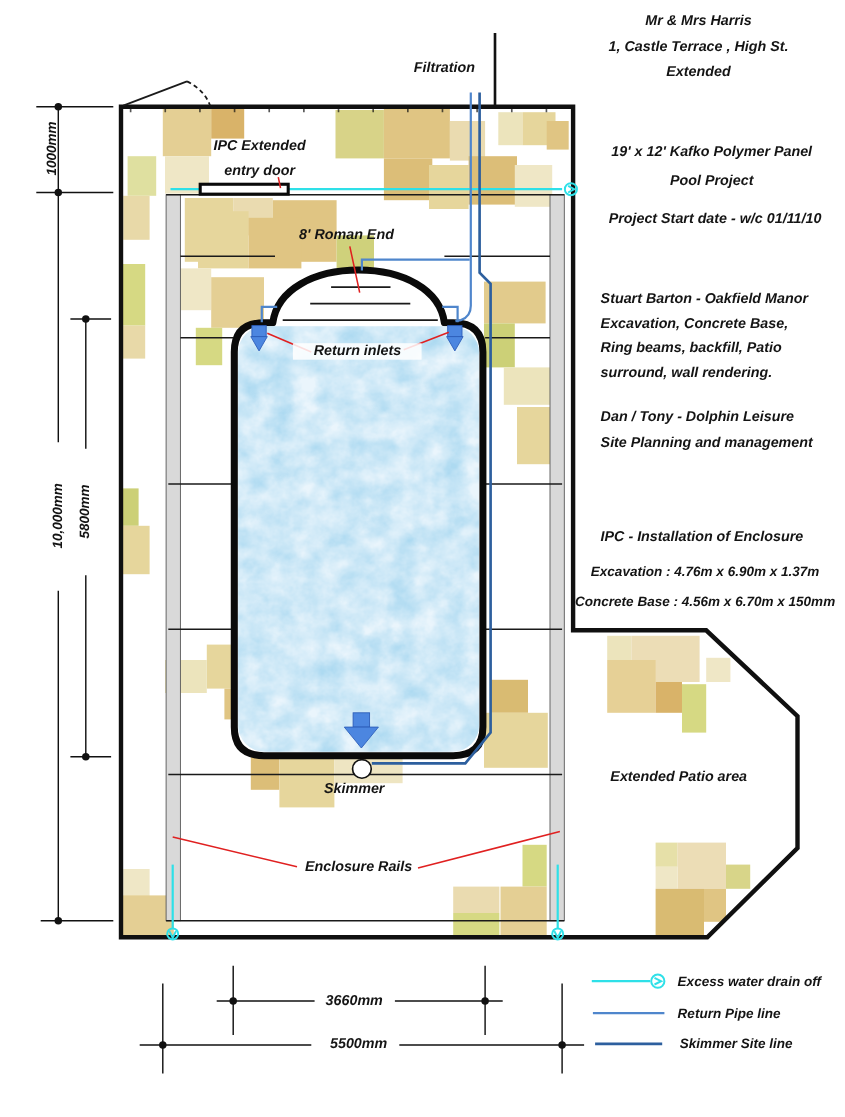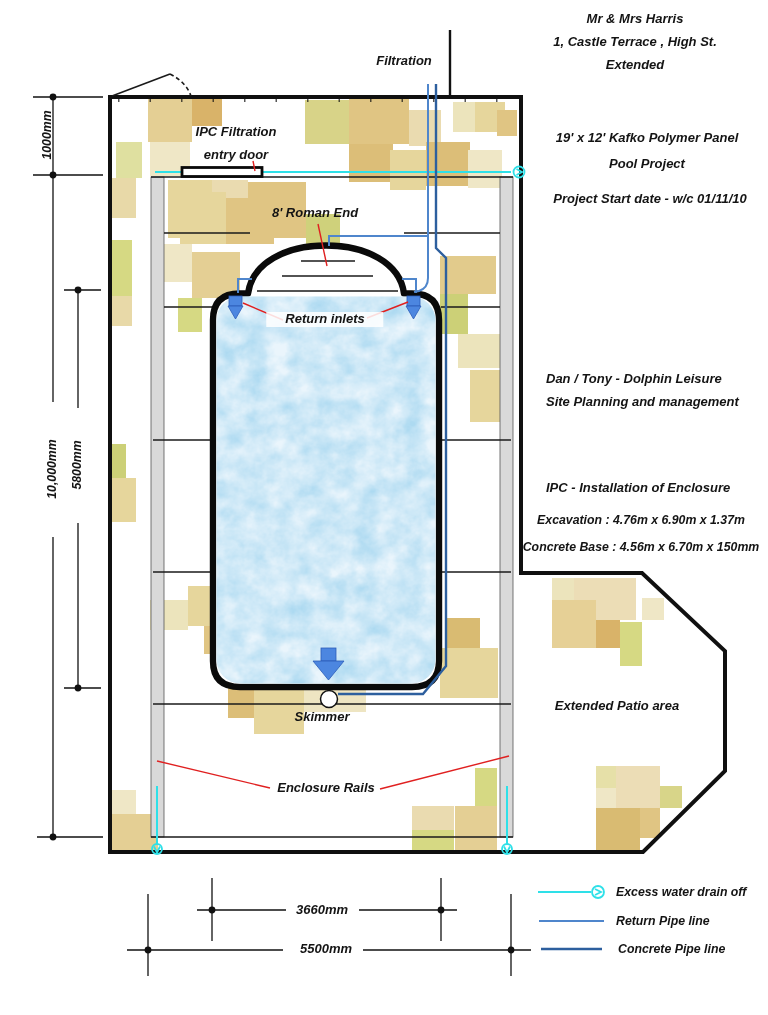--- a/index.html
+++ b/index.html
@@ -219,21 +219,21 @@
       <path d="M 595,889 L 601,892 L 595,895" stroke-width="1.8"></path>
     </g>
     <line x1="539" y1="921" x2="604" y2="921" stroke="#4f86cc" stroke-width="2.2"></line>
     <line x1="541" y1="949" x2="602" y2="949" stroke="#2d5f9e" stroke-width="2.6"></line>
   </g>
 </svg>
 
 <div class="lbl ctr" style="left:404px;top:54px;">Filtration</div>
 
 <div class="lbl ctr twoline" style="left:236px;top:120px;">
-  <div>IPC Filtration</div>
+  <div>IPC Extended</div>
   <div>entry door</div>
 </div>
 
 <div class="lbl ctr" style="left:315px;top:206px;">8' Roman End</div>
 
 <div class="lbl ctr halo" style="left:325px;top:312px;">Return inlets</div>
 
 
 <div class="lbl ctr" style="left:322px;top:710px;">Skimmer</div>
 
@@ -248,27 +248,33 @@
 <div class="lbl ctr" style="left:326px;top:942px;">5500mm</div>
 
 <div class="lbl ctr" style="left:635px;top:12px;">Mr &amp; Mrs Harris</div>
 <div class="lbl ctr" style="left:635px;top:35px;">1, Castle Terrace , High St.</div>
 <div class="lbl ctr" style="left:635px;top:58px;">Extended</div>
 
 <div class="lbl ctr" style="left:647px;top:131px;">19' x 12' Kafko Polymer Panel</div>
 <div class="lbl ctr" style="left:647px;top:157px;">Pool Project</div>
 <div class="lbl ctr" style="left:650px;top:192px;">Project Start date - w/c 01/11/10</div>
 
+<div class="lbl blk" style="left:546px;top:260px;">
+  <div>Stuart Barton - Oakfield Manor</div>
+  <div>Excavation, Concrete Base,</div>
+  <div>Ring beams, backfill, Patio</div>
+  <div>surround, wall rendering.</div>
+</div>
 
 <div class="lbl blk2" style="left:546px;top:367px;">
   <div>Dan / Tony - Dolphin Leisure</div>
   <div>Site Planning and management</div>
 </div>
 
 <div class="lbl" style="left:546px;top:481px;">IPC - Installation of Enclosure</div>
 <div class="lbl ctr sm" style="left:641px;top:513px;">Excavation : 4.76m x 6.90m x 1.37m</div>
 <div class="lbl ctr sm" style="left:641px;top:540px;">Concrete Base : 4.56m x 6.70m x 150mm</div>
 
 <div class="lbl sm" style="left:616px;top:885px;">Excess water drain off</div>
 <div class="lbl sm" style="left:616px;top:914px;">Return Pipe line</div>
-<div class="lbl sm" style="left:618px;top:942px;">Concrete Pipe line</div>
+<div class="lbl sm" style="left:618px;top:942px;">Skimmer Site line</div>
 
 </div>
 
 </body></html>

